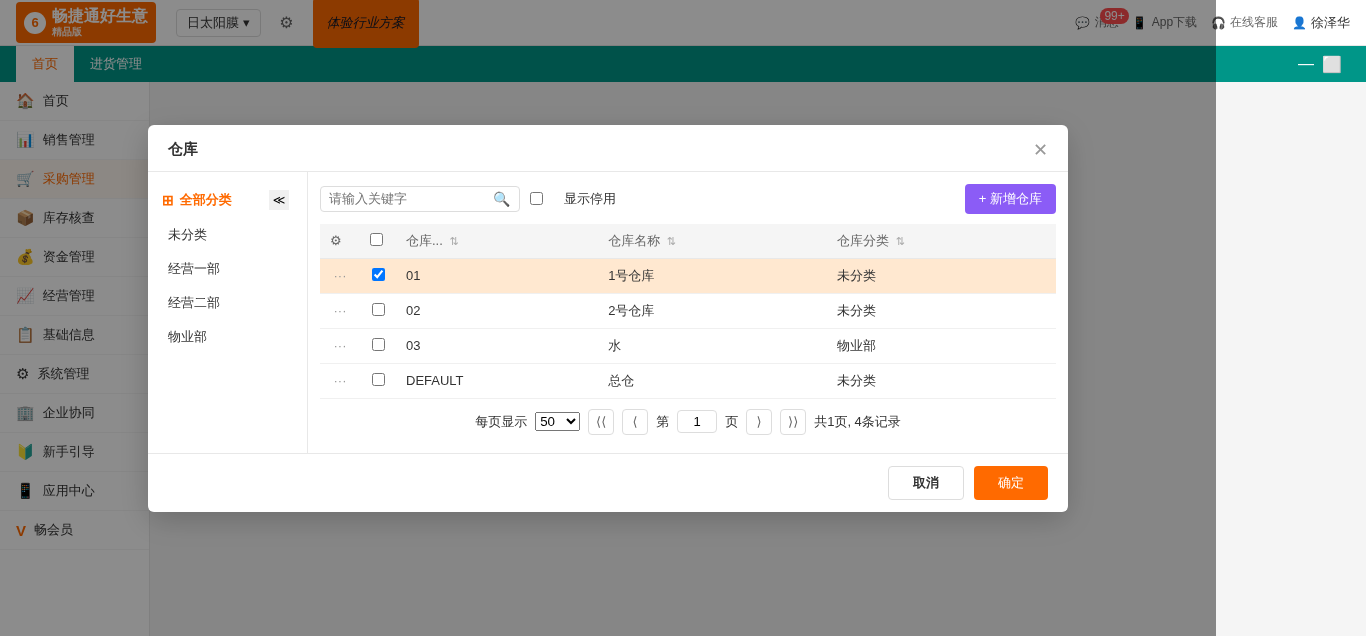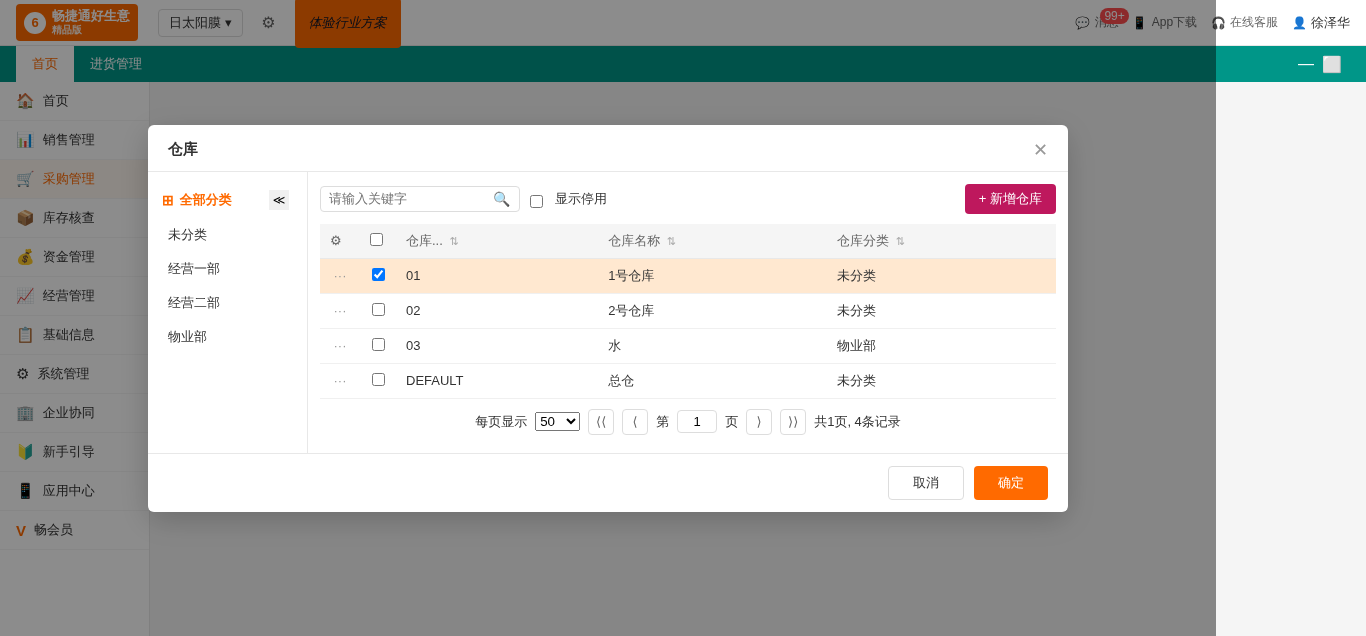--- a/index.html
+++ b/index.html
@@ -23,21 +23,21 @@
       background: #ff6a00;
       padding: 4px 8px;
       border-radius: 4px;
       font-size: 12px;
       font-weight: bold;
       min-width: 100px;
     }
     .logo-icon {
       width: 22px; height: 22px; background: #fff; border-radius: 50%; display: flex; align-items: center; justify-content: center; color: #ff6a00; font-weight: bold; font-size: 13px;
     }
-    .logo-text { font-size: 13px; line-height: 1.2; }
+    .logo-text { font-size: 16px; line-height: 1.2; }
     .logo-sub { font-size: 10px; opacity: 0.9; }
     .company-selector {
       display: flex; align-items: center; gap: 4px; padding: 4px 10px; border: 1px solid #ddd; border-radius: 4px; cursor: pointer; font-size: 13px; color: #333; background: #fff; margin-left: 10px;
     }
     .gear-btn { width: 32px; height: 32px; border: none; background: none; cursor: pointer; color: #666; font-size: 16px; display: flex; align-items: center; justify-content: center; }
     .experience-btn { background: #ff6a00; color: #0f172a; border: none; padding: 16px 14px; border-radius: 4px; cursor: pointer; font-size: 13px; font-style: italic; }
     .header-right { margin-left: auto; display: flex; align-items: center; gap: 14px; }
     .notif-area { display: flex; align-items: center; gap: 4px; color: #666; font-size: 12px; cursor: pointer; position: relative; }
     .badge { background: #ff4d4f; color: #fff; font-size: 12px; padding: 1px 4px; border-radius: 8px; position: absolute; top: -6px; right: -10px; }
     .user-name { color: #333; font-size: 13px; text-align: center; }
@@ -112,22 +112,22 @@
     
     .table-panel { flex: 1; display: flex; flex-direction: column; padding: 12px; }
     .table-toolbar {
       display: flex; align-items: center; gap: 10px; margin-bottom: 10px;
     }
     .search-box {
       display: flex; align-items: center; border: 1px solid #ddd; border-radius: 4px; padding: 4px 8px; gap: 4px; width: 200px;
     }
     .search-box input { border: none; outline: none; font-size: 13px; width: 100%; color: #333; }
     .search-icon { color: #999; font-size: 14px; cursor: pointer; }
-    .checkbox-label { display: flex; align-items: flex-end; gap: 12px; font-size: 13px; color: #333; cursor: pointer; }
-    .add-btn { margin-left: auto; background: #be185d; color: #fff; border: none; padding: 6px 14px; border-radius: 4px; cursor: pointer; font-size: 13px; }
+    .checkbox-label { display: flex; align-items: center; gap: 21px; font-size: 13px; color: #333; cursor: pointer; }
+    .add-btn { margin-left: auto; background: #8b5cf6; color: #fff; border: none; padding: 6px 14px; border-radius: 4px; cursor: pointer; font-size: 13px; }
 
     
     .warehouse-table { width: 100%; border-collapse: collapse; font-size: 13px; }
     .warehouse-table th {
       background: #f5f5f5; padding: 8px 10px; text-align: left; border-bottom: 1px solid #e8e8e8; color: #666; font-weight: normal;
     }
     .warehouse-table td { padding: 8px 10px; border-bottom: 1px solid #f0f0f0; color: #333; }
     .row-highlighted td { background: #ffe8d0 !important; }
     .th-gear { width: 40px; text-align: center; }
     .th-check { width: 36px; text-align: center; }
@@ -139,21 +139,21 @@
       display: flex; align-items: center; justify-content: center; gap: 8px; padding: 10px 0 6px 0; font-size: 13px; color: #333;
     }
     .page-nav { width: 26px; height: 26px; border: 1px solid #ddd; border-radius: 4px; background: #fff; cursor: pointer; display: flex; align-items: center; justify-content: center; font-size: 13px; color: #666; }
     .page-nav:disabled { opacity: 0.4; cursor: default; }
     .page-input { width: 40px; border: 1px solid #ddd; border-radius: 4px; text-align: center; padding: 3px; font-size: 13px; }
 
     
     .modal-footer {
       display: flex; justify-content: flex-end; gap: 10px; padding: 12px 20px; border-top: 1px solid #e8e8e8;
     }
-    .cancel-btn { background: #fff; color: #333; border: 1px solid #ddd; padding: 7px 24px; border-radius: 4px; cursor: pointer; font-size: 13px; }
+    .cancel-btn { background: #fff; color: #333; border: 1px solid #ddd; padding: 7px 24px; border-radius: 4px; cursor: pointer; font-size: 13px; font-weight: bold; }
     .confirm-btn { background: #ff6a00; color: #fff; border: none; padding: 7px 24px; border-radius: 4px; cursor: pointer; font-size: 13px; }
 
     
     .dots-menu { color: #999; cursor: pointer; }
   </style>
 </head>
 <body>
 
 <div class="top-header">
   <div class="logo-area">

